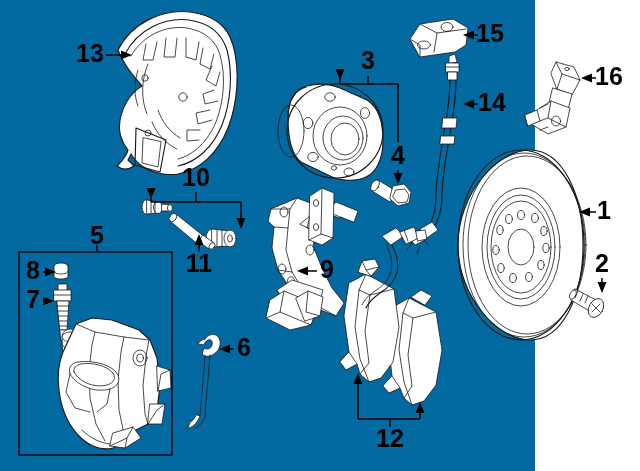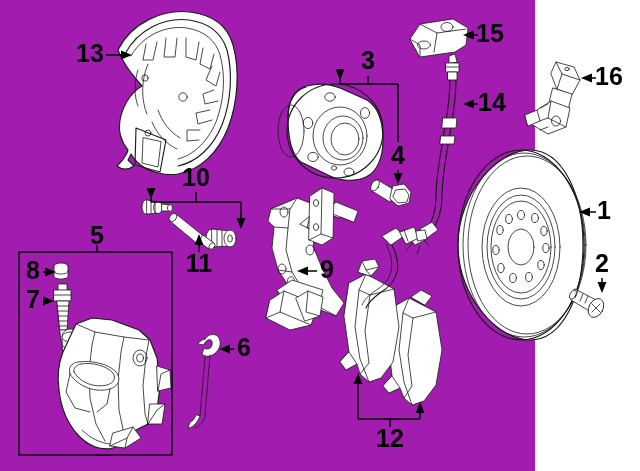--- a/index.html
+++ b/index.html
@@ -10,21 +10,21 @@
   body {
     width: 640px;
     height: 471px;
     font-family: "Liberation Sans", sans-serif;
     overflow: hidden;
   }
   #diagram-root {
     position: relative;
     width: 535px;
     height: 471px;
-    background: #a21caf;
+    background: #0369a1;
   }
   svg#parts-svg {
     display: block;
     width: 640px;
     height: 471px;
   }
   .ln {
     fill: none;
     stroke: #1a1a1a;
     stroke-width: 1.15;

